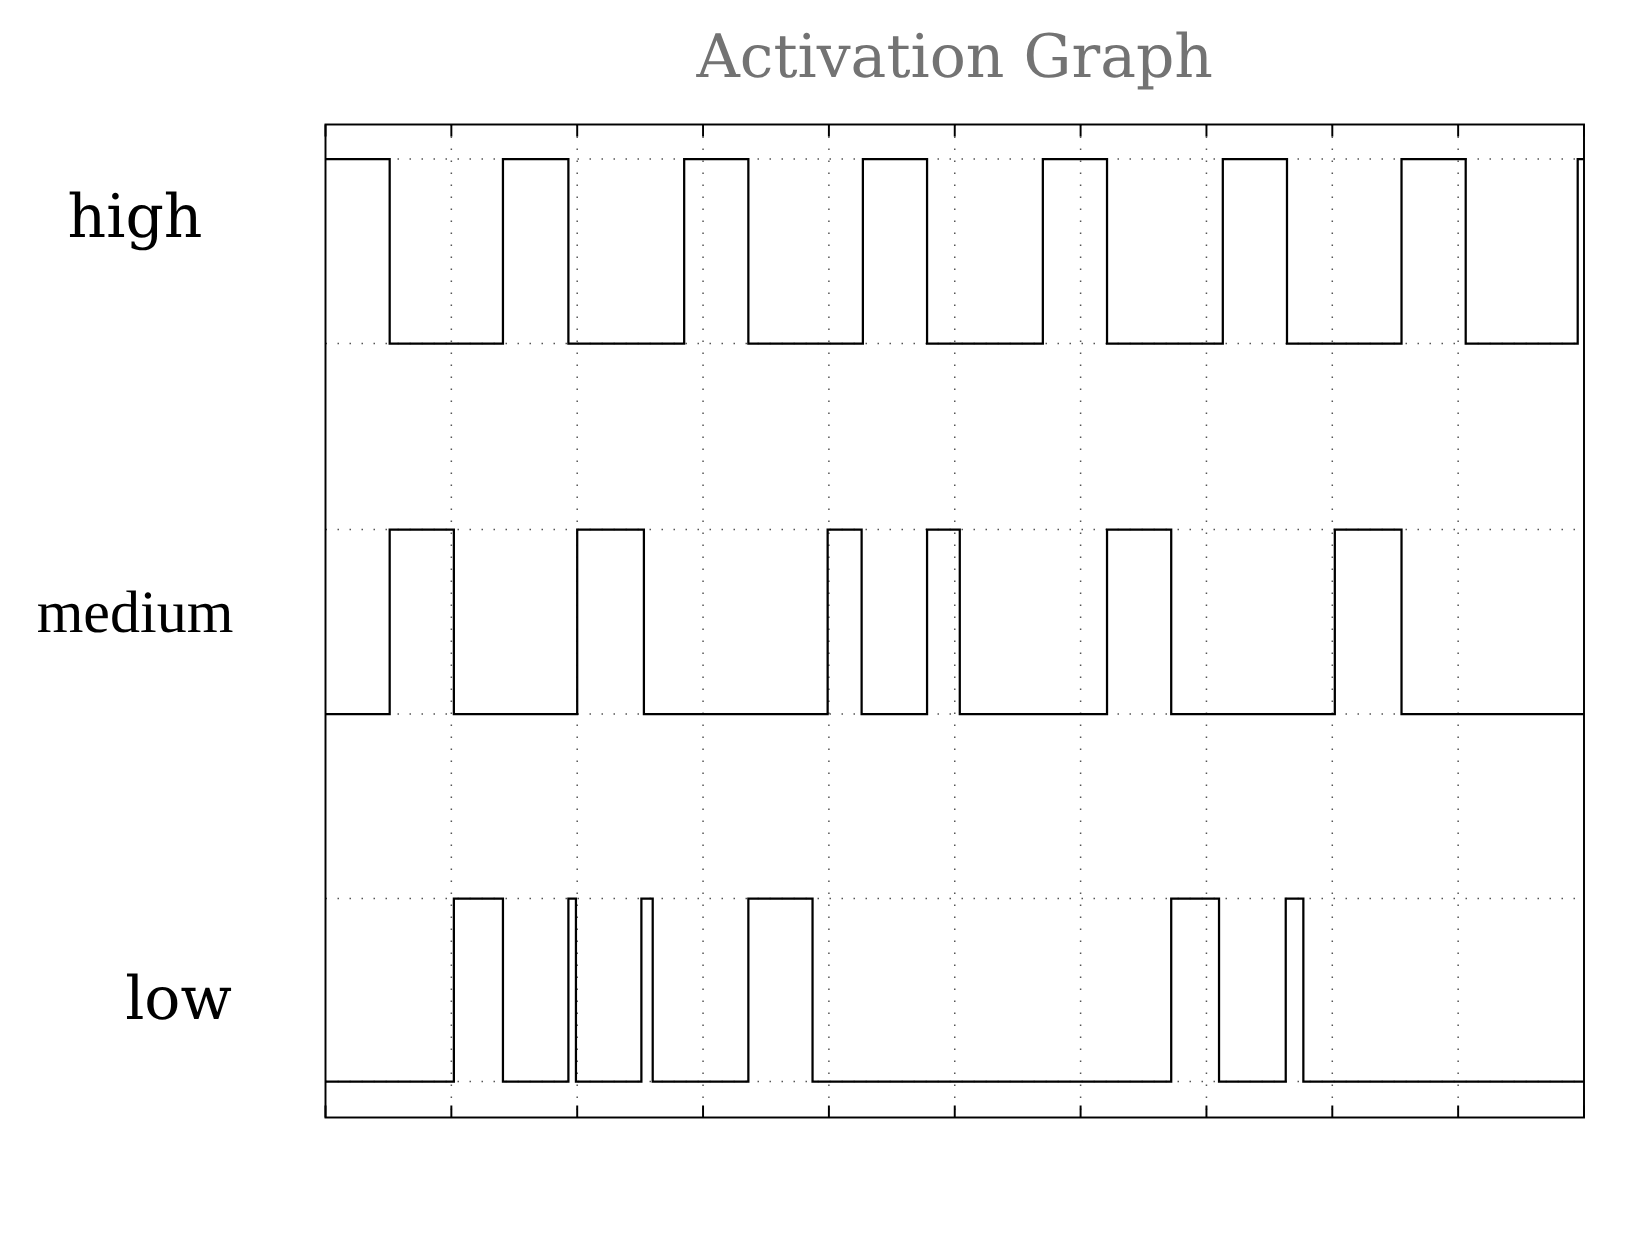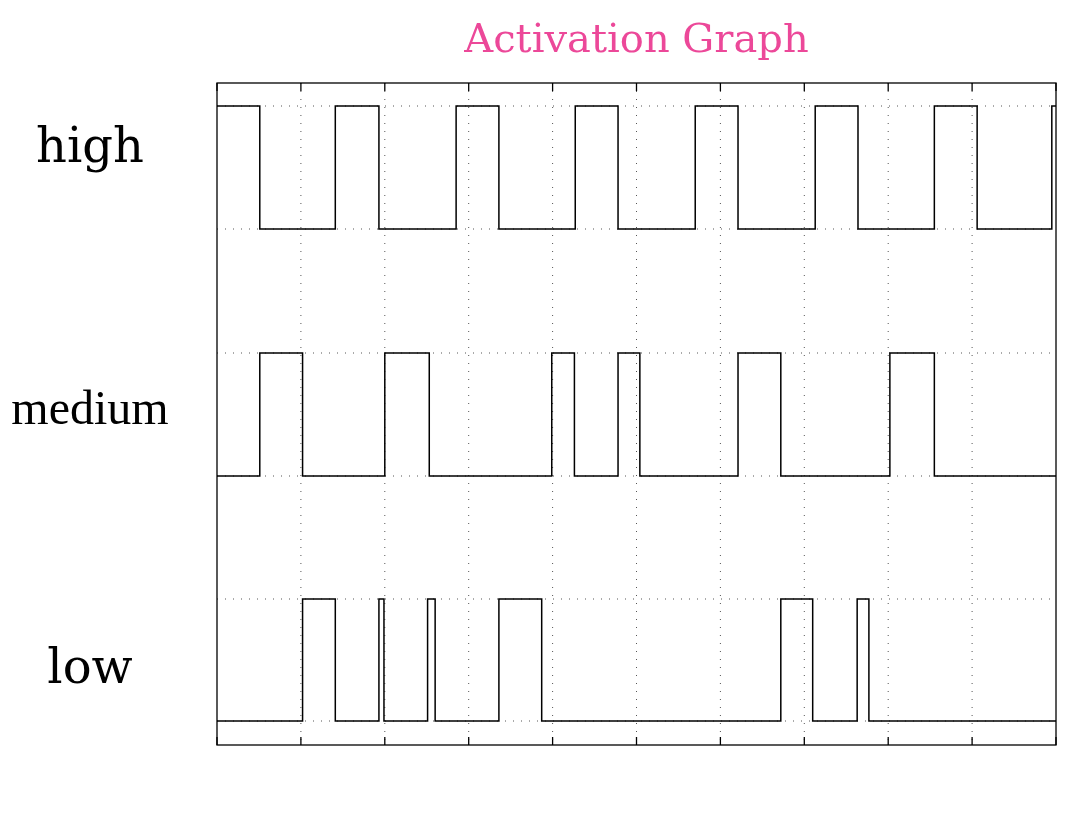--- a/index.html
+++ b/index.html
@@ -1,38 +1,38 @@
 <!DOCTYPE html>
 <html><head>
   <meta charset="utf-8">
   <style>
     html, body { margin: 0; padding: 0; background: #ffffff; }
     body { width: 1084px; height: 835px; position: relative; overflow: hidden; }
     .title {
       position: absolute; left: 217px; width: 839px; top: 12px;
       text-align: center;
       font-family: "DejaVu Serif", "Liberation Serif", serif;
-      font-size: 40px; color: #ec4899;
+      font-size: 40px; color: #737373;
       line-height: 52px;
     }
     .ylabel {
       position: absolute; width: 180px; left: 0; text-align: center;
       font-family: "DejaVu Serif", "Liberation Serif", serif;
-      font-size: 48px; color: #000; line-height: 48px;
+      font-size: 40px; color: #000; line-height: 48px;
     }
     #chart-svg { position: absolute; left: 0; top: 0; }
   </style>
 </head>
 <body>
 
 <div class="title">Activation Graph</div>
 
 <div class="ylabel" id="lbl-0" style="top: 121px;">high</div>
 <div class="ylabel" id="lbl-1" style="top: 384px; font-family: Liberation Serif, serif;">medium</div>
-<div class="ylabel" id="lbl-2" style="top: 642px;">low</div>
+<div class="ylabel" id="lbl-2" style="top: 642px; padding-left: 29px;">low</div>
 
 <svg id="chart-svg" width="1084" height="835" xmlns="http://www.w3.org/2000/svg">
   <g id="grid">
       <line x1="300.9" y1="83" x2="300.9" y2="745" stroke="#555555" stroke-width="1" stroke-dasharray="1 7"></line>
       <line x1="384.8" y1="83" x2="384.8" y2="745" stroke="#555555" stroke-width="1" stroke-dasharray="1 7"></line>
       <line x1="468.7" y1="83" x2="468.7" y2="745" stroke="#555555" stroke-width="1" stroke-dasharray="1 7"></line>
       <line x1="552.6" y1="83" x2="552.6" y2="745" stroke="#555555" stroke-width="1" stroke-dasharray="1 7"></line>
       <line x1="636.5" y1="83" x2="636.5" y2="745" stroke="#555555" stroke-width="1" stroke-dasharray="1 7"></line>
       <line x1="720.4" y1="83" x2="720.4" y2="745" stroke="#555555" stroke-width="1" stroke-dasharray="1 7"></line>
       <line x1="804.3" y1="83" x2="804.3" y2="745" stroke="#555555" stroke-width="1" stroke-dasharray="1 7"></line>

